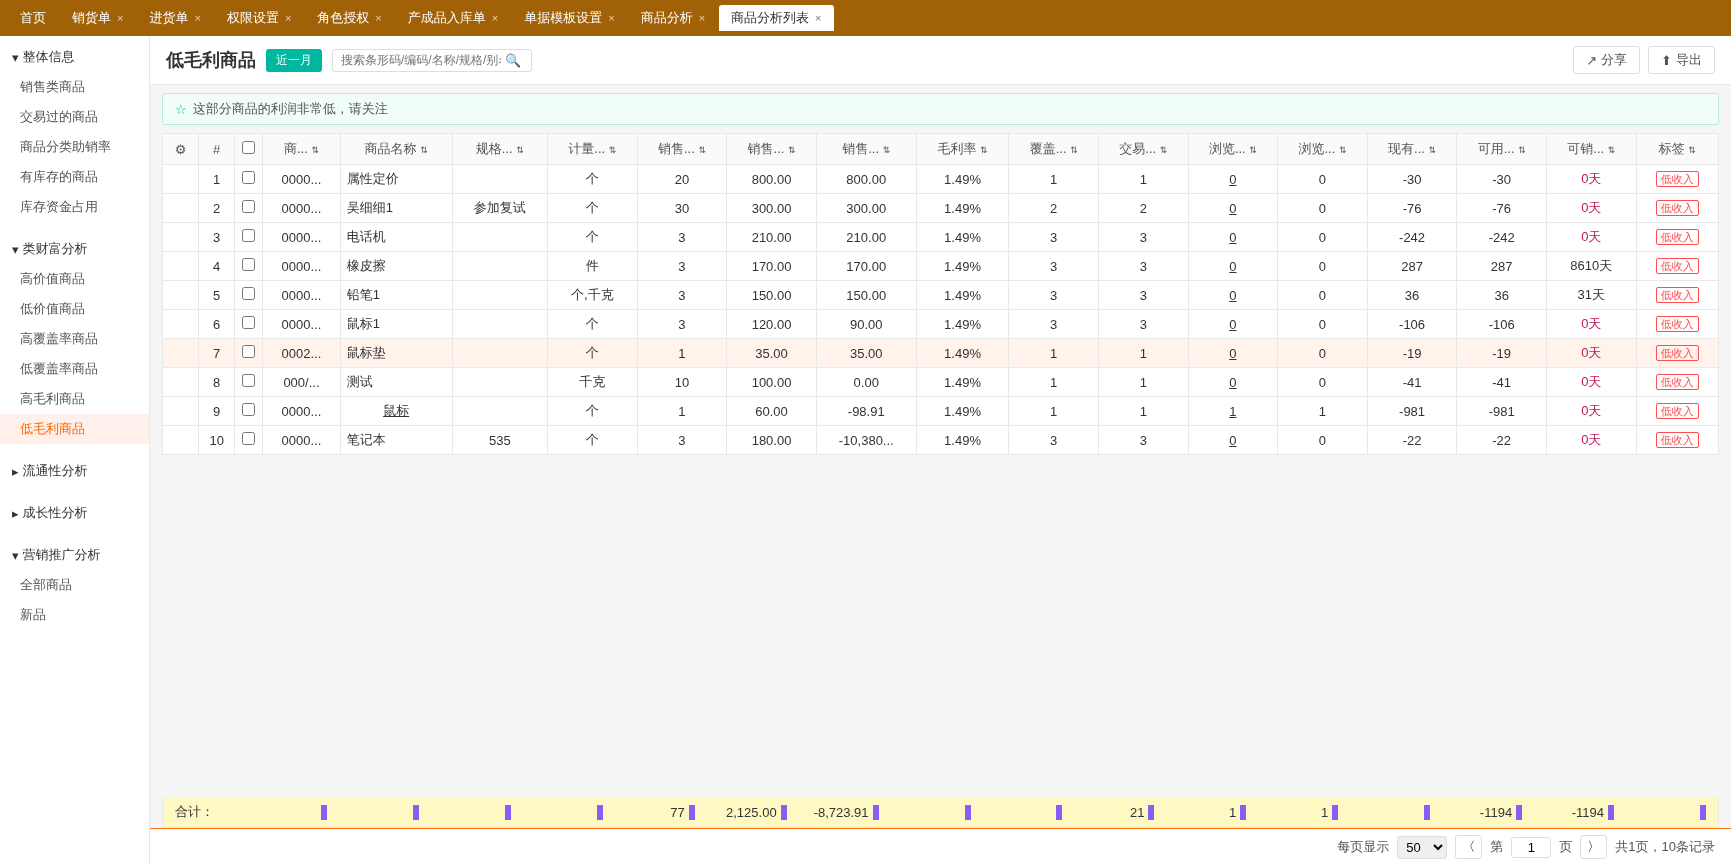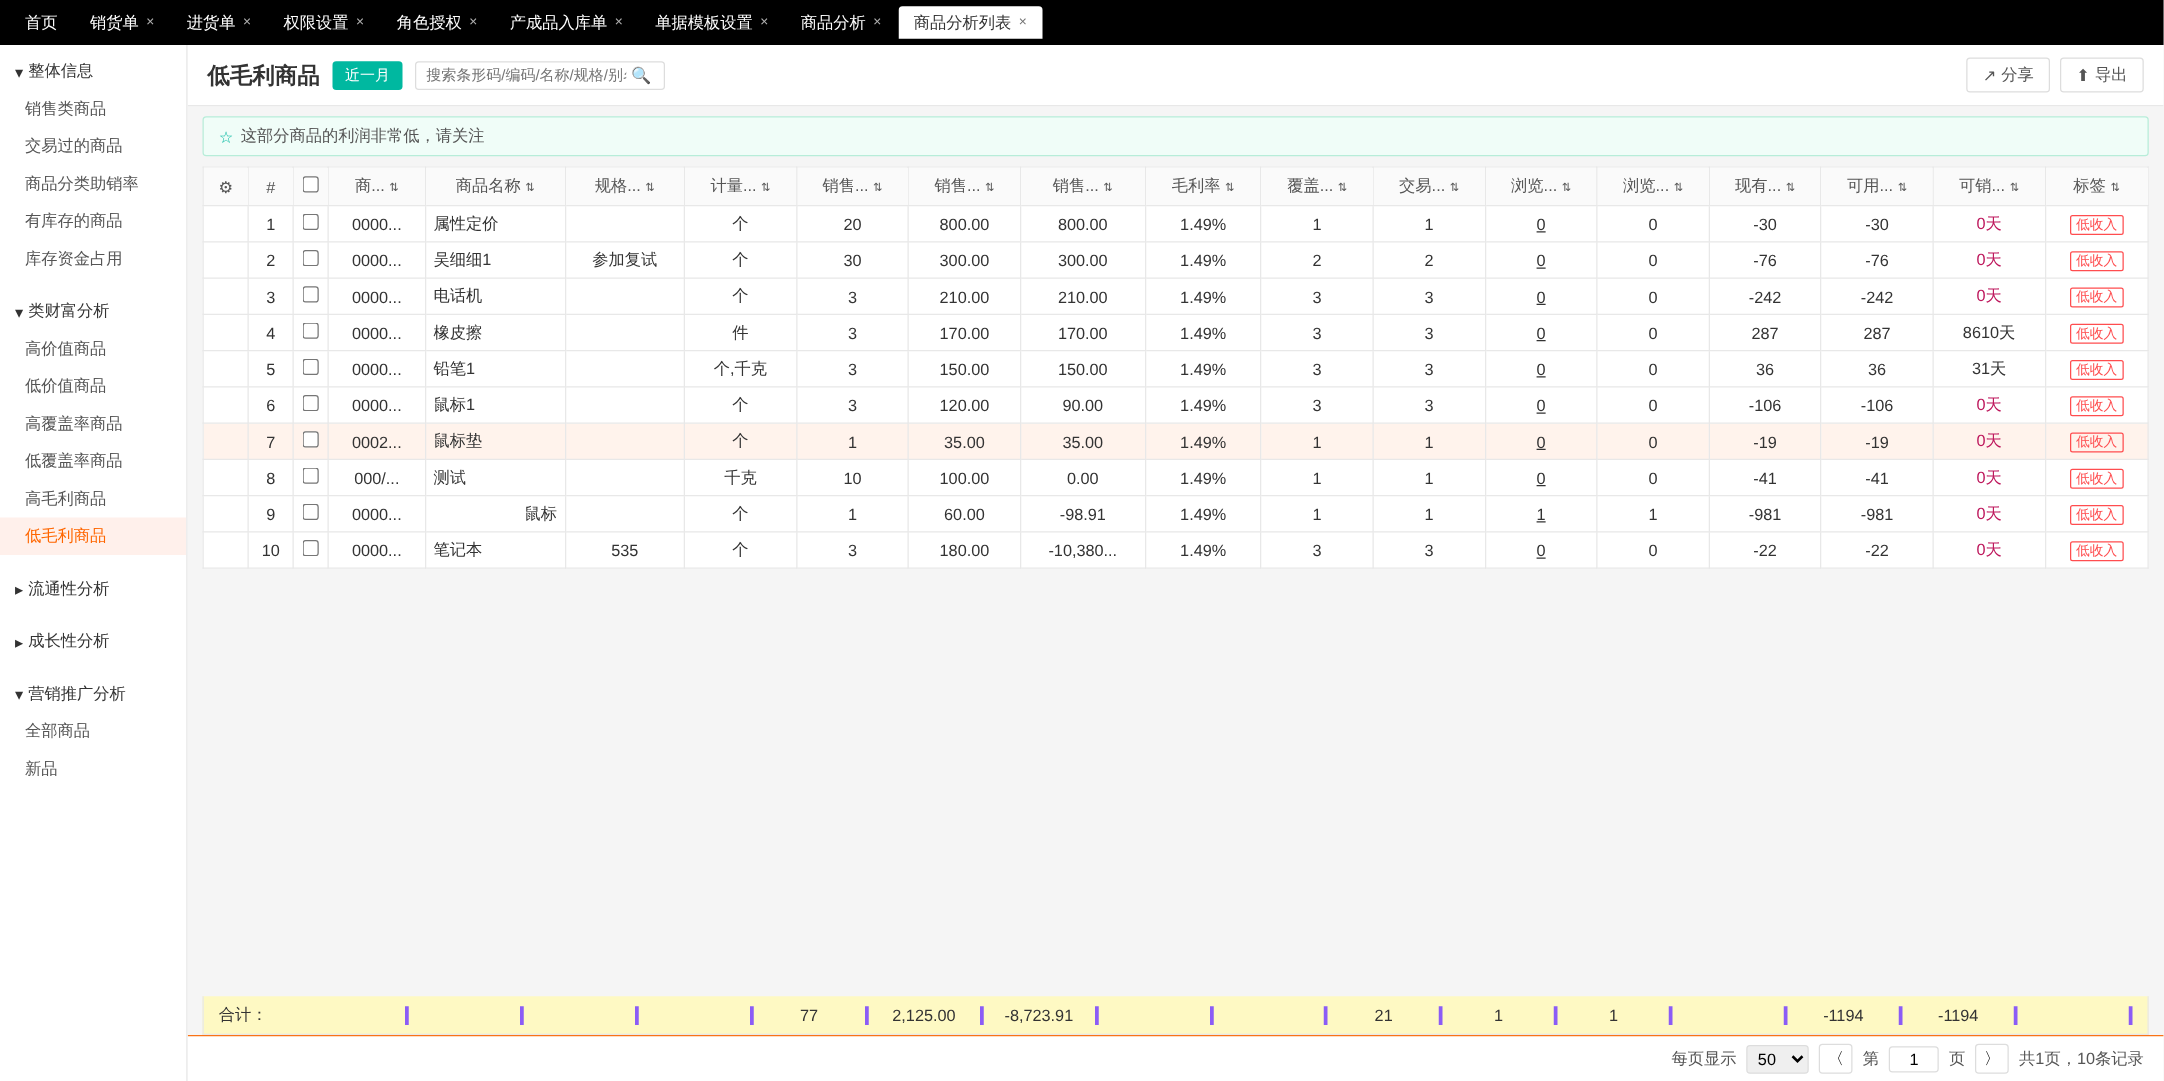--- a/index.html
+++ b/index.html
@@ -1,20 +1,20 @@
 <!DOCTYPE html>
 <html><head>
   <meta charset="utf-8">
   <style>
     * { box-sizing: border-box; margin: 0; padding: 0; font-family: 'Microsoft YaHei', Arial, sans-serif; font-size: 13px; }
     body { background: #f5f5f5; }
 
     
     .top-nav {
-      background: #000000;
+      background: #a16207;
       display: flex;
       align-items: center;
       height: 36px;
       padding: 0 8px;
       gap: 2px;
     }
     .nav-item {
       color: #fff;
       padding: 4px 12px;
       cursor: pointer;
@@ -151,22 +151,22 @@
       color: #333;
       gap: 0;
     }
     .footer-label { font-weight: 500; min-width: 60px; }
     .footer-cells {
       display: flex;
       flex: 1;
     }
     .footer-cell {
       flex: 1;
-      text-align: center;
-      border-right: 3px solid #8b5cf6;
+      text-align: right;
+      border-right: 6px solid #8b5cf6;
       padding: 0 4px;
     }
 
     
     .pagination {
       display: flex;
       align-items: center;
       justify-content: flex-end;
       padding: 6px 16px;
       background: #fff;
@@ -503,21 +503,21 @@
     <td>-41</td>
     <td>-41</td>
     <td class="text-red">0天</td>
     <td><span class="tag-low">低收入</span></td>
   </tr>
             <tr>
     <td></td>
     <td>9</td>
     <td><input type="checkbox" style=""></td>
     <td>0000...</td>
-    <td style="text-align:right;">鼠标</td>
+    <td style="text-align:center;text-decoration:underline;">鼠标</td>
     <td></td>
     <td>个</td>
     <td>1</td>
     <td>60.00</td>
     <td>-98.91</td>
     <td>1.49%</td>
     <td>1</td>
     <td>1</td>
     <td><span class="underline-link">1</span></td>
     <td>1</td>

